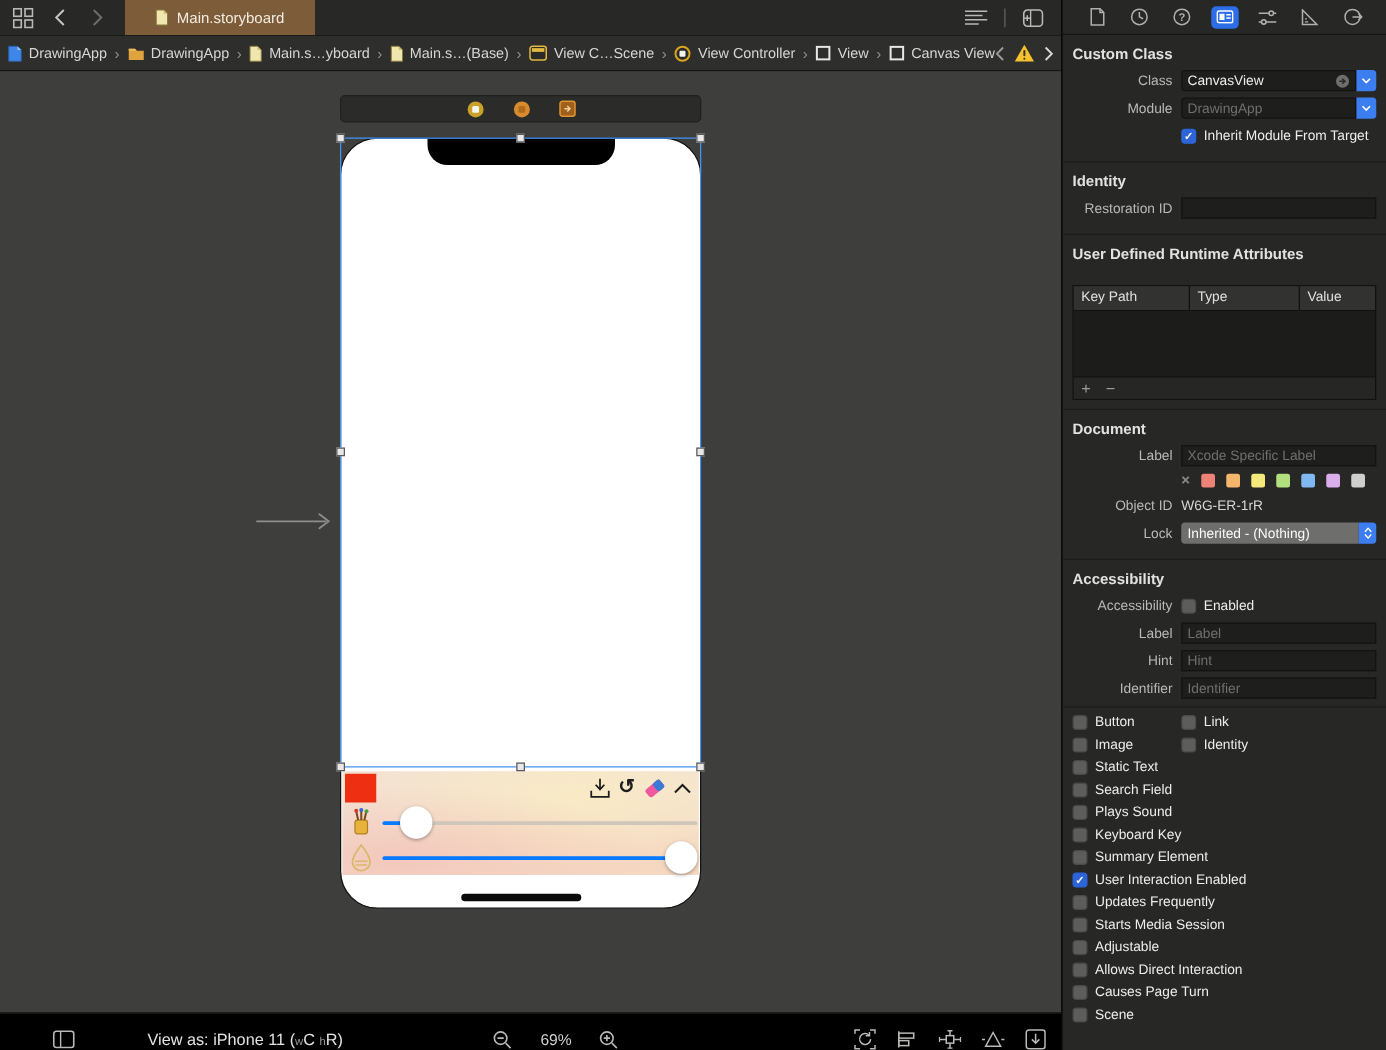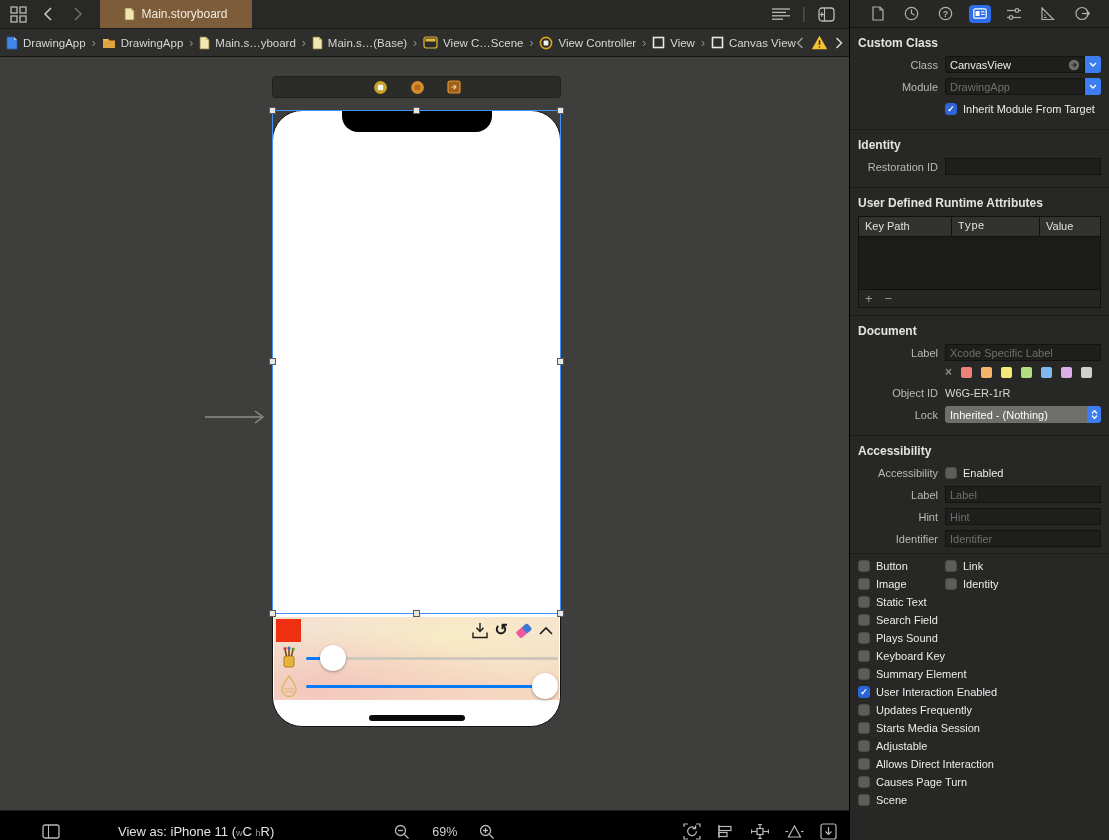--- a/index.html
+++ b/index.html
@@ -92,25 +92,25 @@
   .combo .field { border-radius:3px 0 0 3px; }
   .dd-btn { width:16px; background:#3c7ef0; border-radius:0 3px 3px 0; display:flex; align-items:center;
             justify-content:center; flex:none; }
   .jump-arrow { width:12px; height:12px; flex:none; margin-left:auto; }
   .cb { width:12px; height:12px; border-radius:3px; background:#5d5d5b; border:1px solid #4a4a48;
         display:inline-flex; align-items:center; justify-content:center; flex:none; }
   .cb[data-checked="true"] { background:#2d65d9; border-color:#2d65d9; }
   .cb[data-checked="true"]::after { content:"✓"; color:#fff; font-size:9px; font-weight:bold; }
   .cb-row-label { margin-left:6px; color:#ececea; }
 
-  .udra-table { border:1px solid #111110; margin-top:6px; }
+  .udra-table { border:1px solid #111110; margin-top:18px; }
   .udra-head { display:flex; background:#323230; border-bottom:1px solid #111110; height:20px; }
   .udra-col { padding:3px 6px; color:#e0e0de; }
   .udra-col + .udra-col { border-left:1px solid #111110; }
-  .col-keypath { width:92px; } .col-type { width:88px;font-family:Liberation Mono, monospace; } .col-value { flex:1; }
+  .col-keypath { width:92px; } .col-type { width:88px; } .col-value { flex:1; }
   .udra-body { height:52px; background:#1c1c1b; }
   .udra-foot { height:18px; background:#262625; border-top:1px solid #111110; display:flex;
                align-items:center; padding-left:6px; gap:12px; color:#9c9c9a; font-size:13px; }
 
   .swatch-row { display:flex; align-items:center; gap:9px; margin:6px 0 6px 87px; }
   .swatch { width:11px; height:11px; border-radius:2px; }
   .swatch-none { color:#8a8a88; font-size:12px; font-weight:bold; line-height:11px; }
 
   .popup { flex:1; height:17px; background:#6e6e6c; border-radius:3px 0 0 3px; display:flex;
            align-items:center; padding:0 5px; color:#fbfbfa; }

